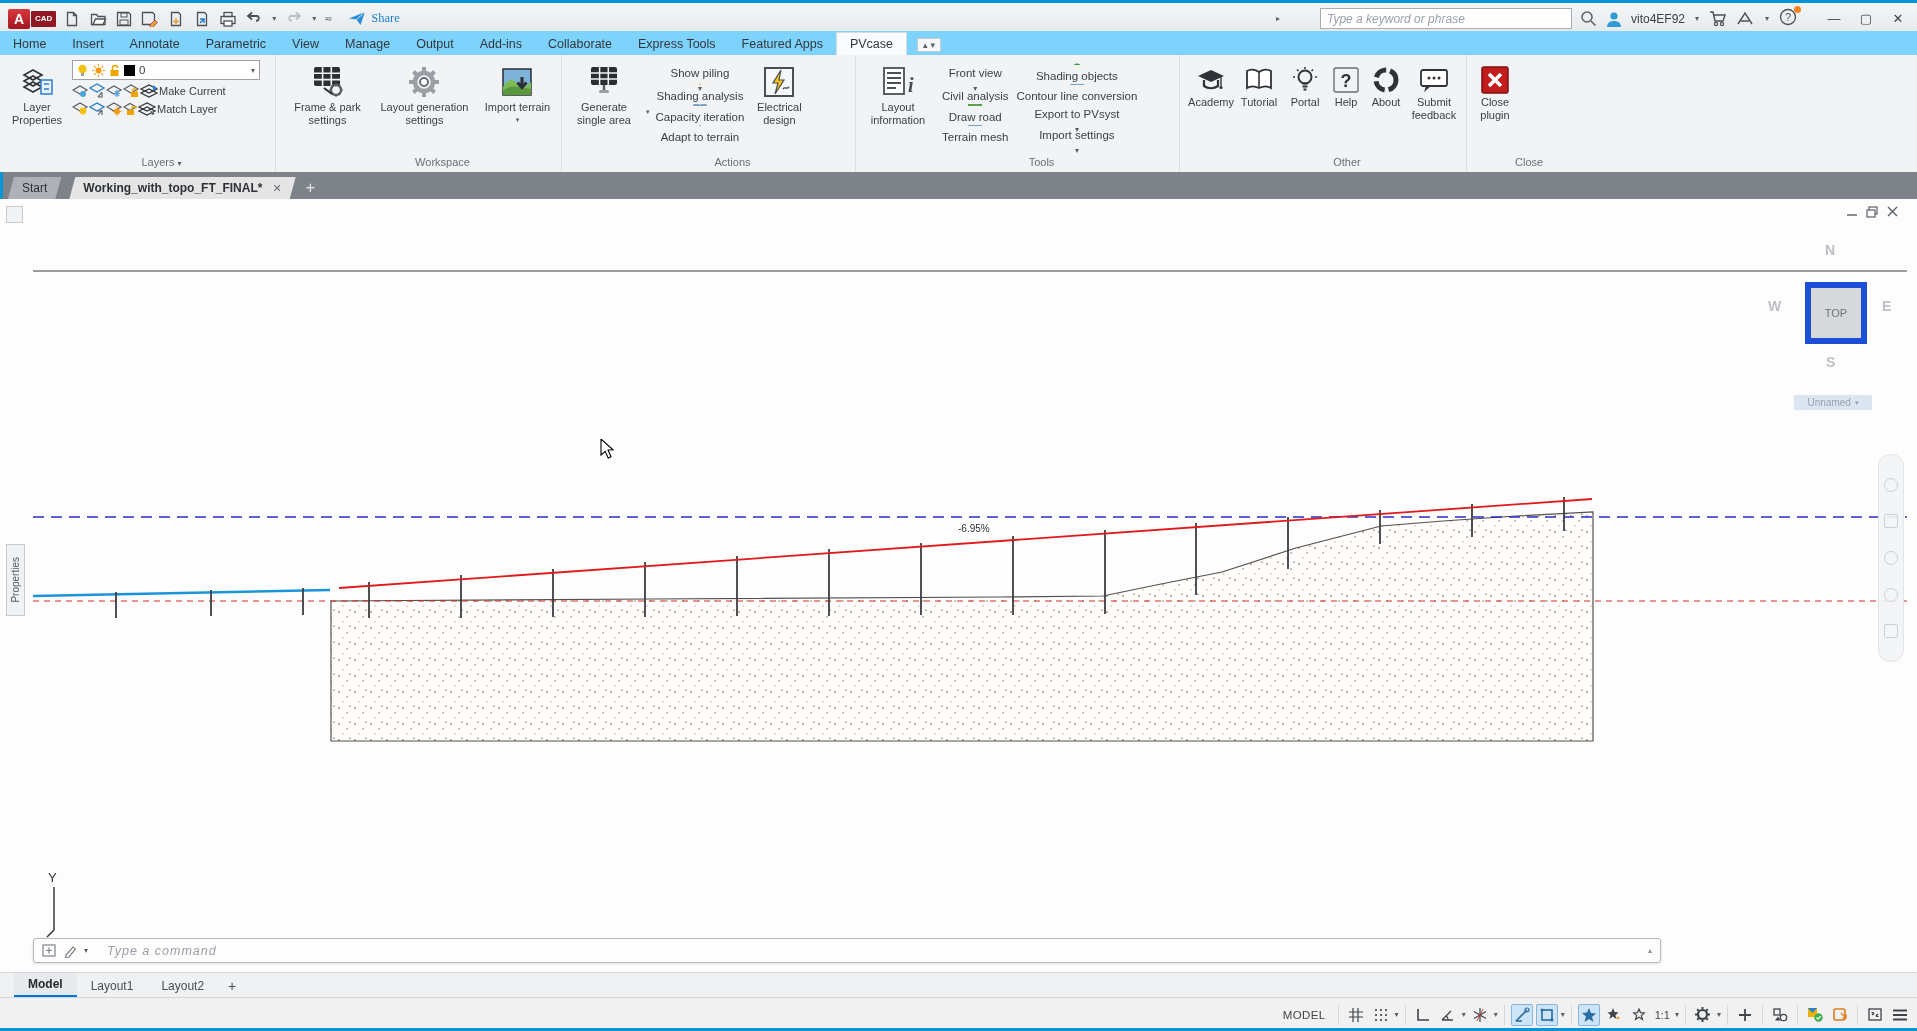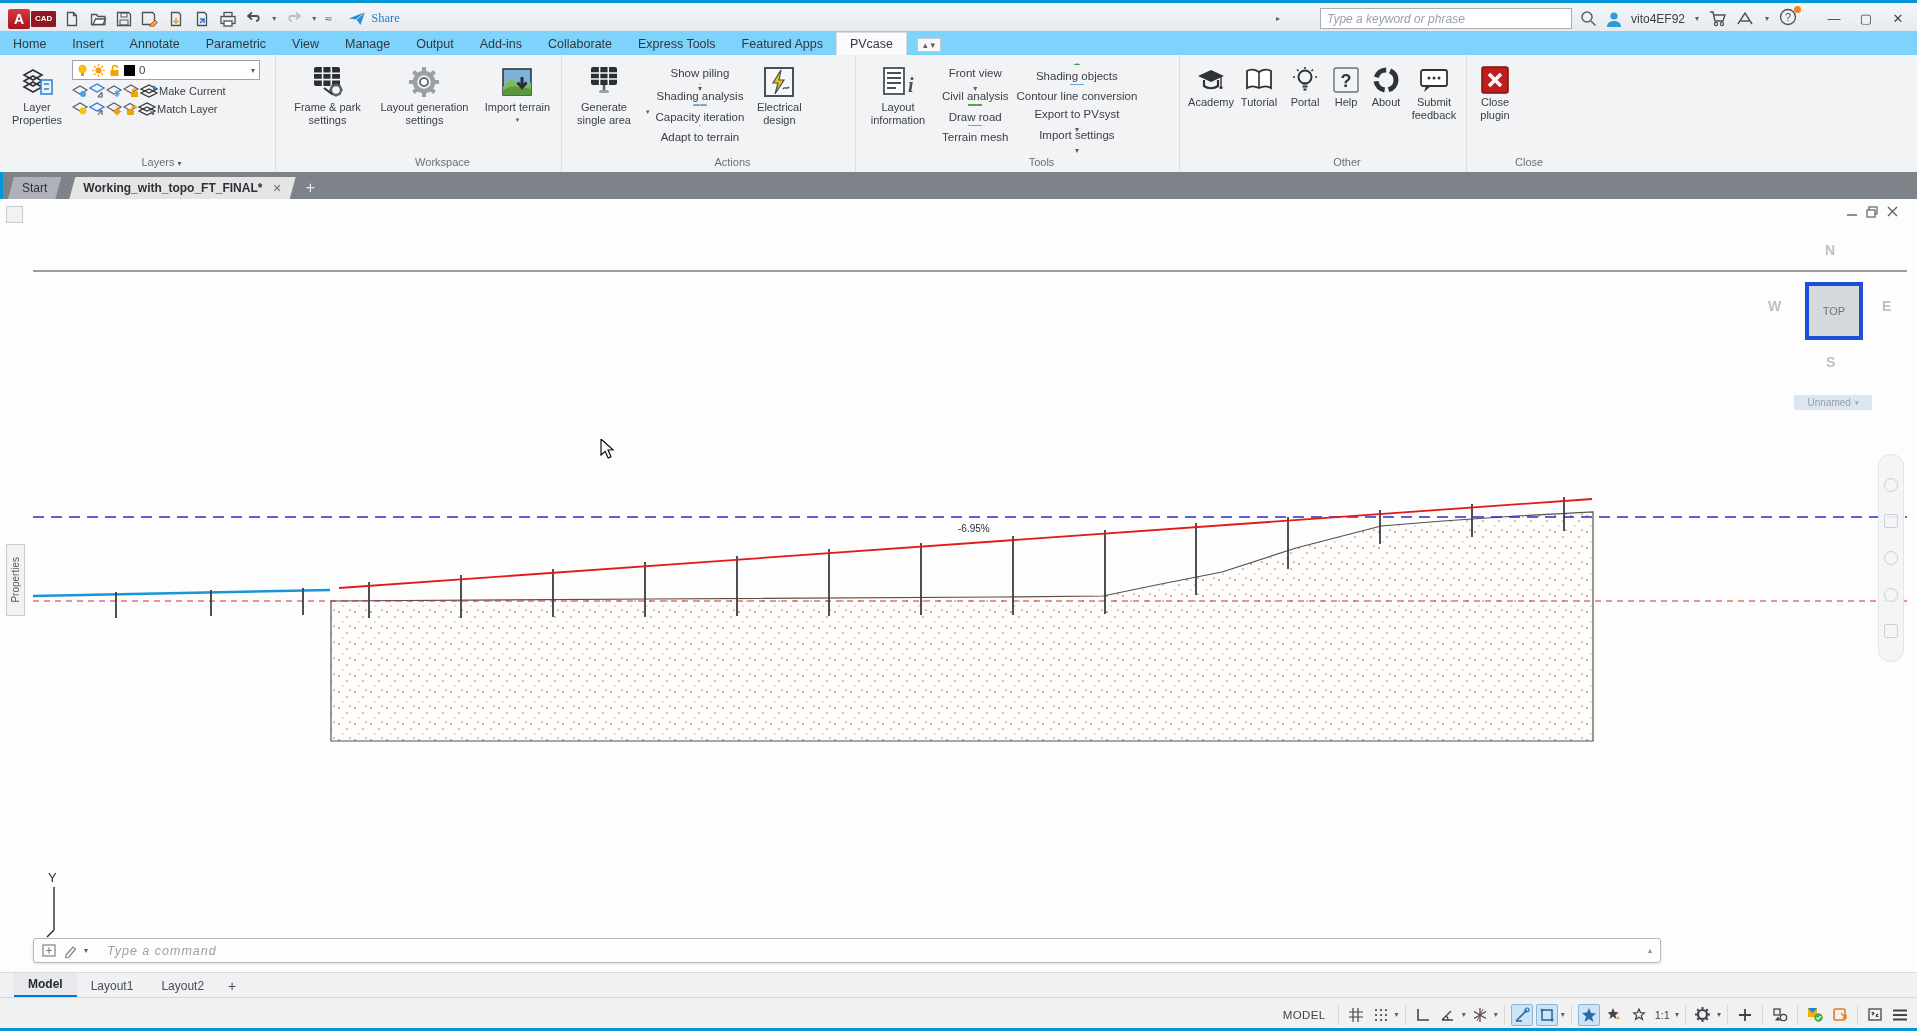--- a/index.html
+++ b/index.html
@@ -61,21 +61,21 @@
   .ftab{height:22px;display:flex;align-items:center;padding:0 14px;font-size:12px;color:#2d3136;
         background:#aeb2b8;margin-left:8px;clip-path:polygon(6px 0,100% 0,calc(100% - 6px) 100%,0 100%);}
   .ftab.active{background:#e5e5e5;font-weight:bold;gap:10px;}
   .ftab .x{font-weight:normal;color:#6a6f77;font-size:11px;}
   .fplus{color:#eceef0;font-size:16px;margin-left:10px;margin-bottom:2px;}
   
   .canvas{position:absolute;top:199px;left:0;width:1917px;height:773px;background:#fdfdfe;}
   .dwinctl{position:absolute;left:1845px;top:6px;display:flex;gap:6px;color:#5b6066;}
   .viewcube{position:absolute;left:1756px;top:41px;width:160px;height:180px;color:#bcc0c5;}
   .vc-l{position:absolute;font-size:14px;font-weight:bold;}
-  .vc-top{position:absolute;left:49px;top:42px;width:50px;height:50px;background:#d6d9dc;border:4px solid #1d4ed8;
+  .vc-top{position:absolute;left:49px;top:42px;width:50px;height:50px;background:#d6d9dc;border:6px solid #1d4ed8;
           display:flex;align-items:center;justify-content:center;font-size:11px;color:#6f747b;}
   .vc-pill{position:absolute;left:38px;top:155px;width:78px;height:15px;background:#dce6f0;border-radius:1px;
            display:flex;align-items:center;justify-content:center;gap:4px;font-size:10px;color:#98a0ac;}
   .navbar{position:absolute;left:1878px;top:255px;width:24px;height:206px;background:rgba(243,244,246,.92);
           border:1px solid #e3e5e8;border-radius:12px;display:flex;flex-direction:column;align-items:center;
           justify-content:space-evenly;}
   .navbar i{width:12px;height:12px;border:1.5px solid #ccd0d5;border-radius:2px;}
   .navbar i.round{border-radius:50%;}
   .propstab{position:absolute;left:6px;top:345px;width:17px;height:70px;background:#f1f2f3;border:1px solid #c8cbce;
             display:flex;align-items:center;justify-content:center;}

